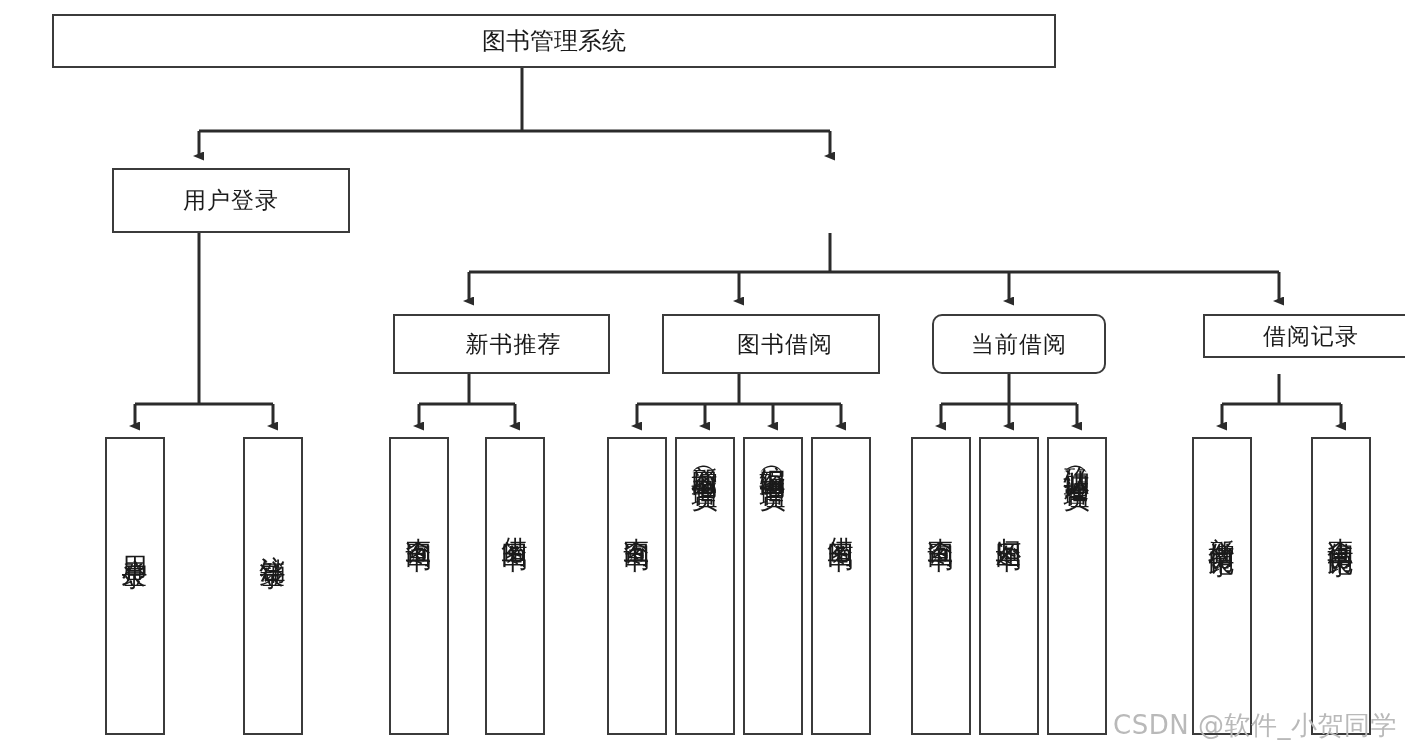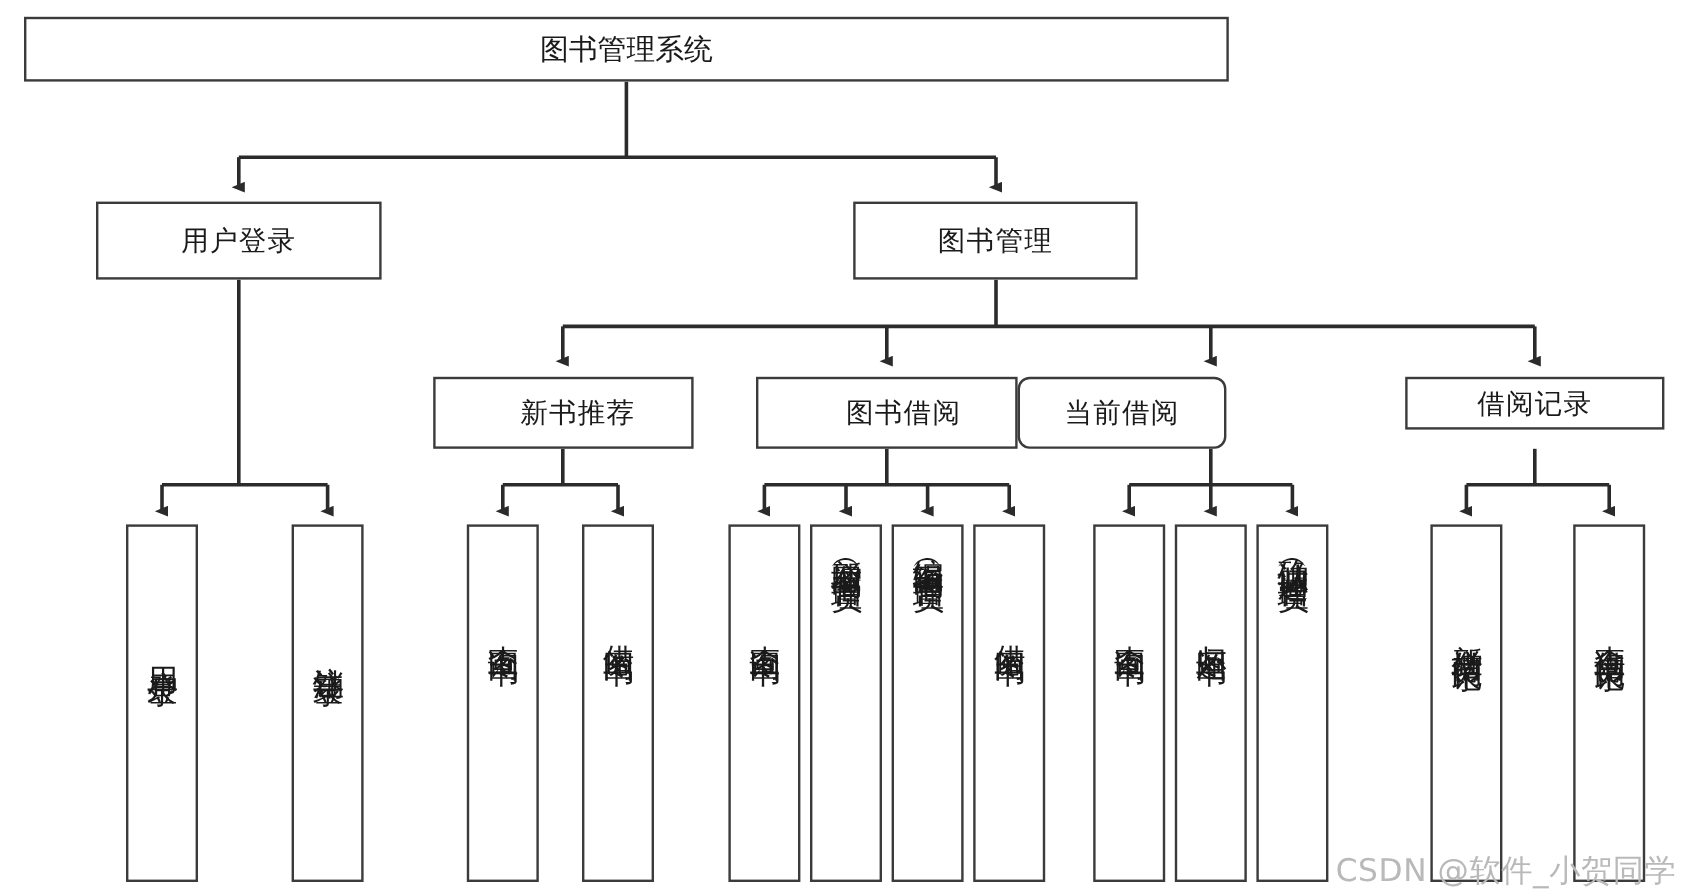--- a/index.html
+++ b/index.html
@@ -1,21 +1,21 @@
 <!DOCTYPE html>
 <html><head>
 <meta charset="utf-8">
 <style>
   html,body{margin:0;padding:0;background:#ffffff;}
   body{width:1405px;height:747px;font-family:"Liberation Sans","DejaVu Sans",sans-serif;}
   #stage{position:relative;width:1405px;height:747px;overflow:hidden;background:#fff;}
   svg#edges{position:absolute;left:0;top:0;width:1405px;height:747px;}
   .node{position:absolute;box-sizing:border-box;background:#ffffff;
         border:2.5px solid #3b3b3b;display:flex;align-items:center;justify-content:center;
-        color:#1a1a1a;}
+        color:#1a1a1a;margin-left:32px;}
   .node.h{font-size:23px;letter-spacing:1px;}
   .node.root{font-size:24px;}
   .leaf{position:absolute;box-sizing:border-box;background:#ffffff;
         border:2.5px solid #3b3b3b;color:#1a1a1a;
         display:flex;justify-content:center;align-items:flex-start;}
   .leaf .vtext{
         writing-mode:vertical-rl;text-orientation:upright;
         font-size:26px;line-height:1.08;letter-spacing:3px;
         padding-top:6px;white-space:nowrap;
         font-family:"DejaVu Sans","Liberation Sans",sans-serif;}
@@ -80,31 +80,28 @@
     </g>
   </svg>
 
   <div class="node root" style="left:20px;top:14px;width:1004px;height:54px;">
     <span>图书管理系统</span>
   </div>
 
   <div class="node h" style="left:80px;top:168px;width:238px;height:65px;">
     <span>用户登录</span>
   </div>
-  <div class="node h" style="left:711px;top:168px;width:237px;height:65px;">
-    <span>图书管理</span>
-  </div>
 
   <div class="node h" style="left:361px;top:314px;width:217px;height:60px;padding-left:24px;">
     <span>新书推荐</span>
   </div>
   <div class="node h" style="left:630px;top:314px;width:218px;height:60px;padding-left:28px;">
     <span>图书借阅</span>
   </div>
-  <div class="node h" style="left:848px;top:314px;width:174px;height:60px;border-radius:10px;">
+  <div class="node h" style="left:900px;top:314px;width:174px;height:60px;border-radius:10px;">
     <span>当前借阅</span>
   </div>
   <div class="node h" style="left:1171px;top:314px;width:216px;height:44px;">
     <span>借阅记录</span>
   </div>
 
   <div class="leaf low" style="left:105px;top:437px;width:60px;height:298px;">
     <span class="vtext">用户登录</span>
   </div>
   <div class="leaf low" style="left:243px;top:437px;width:60px;height:298px;">

